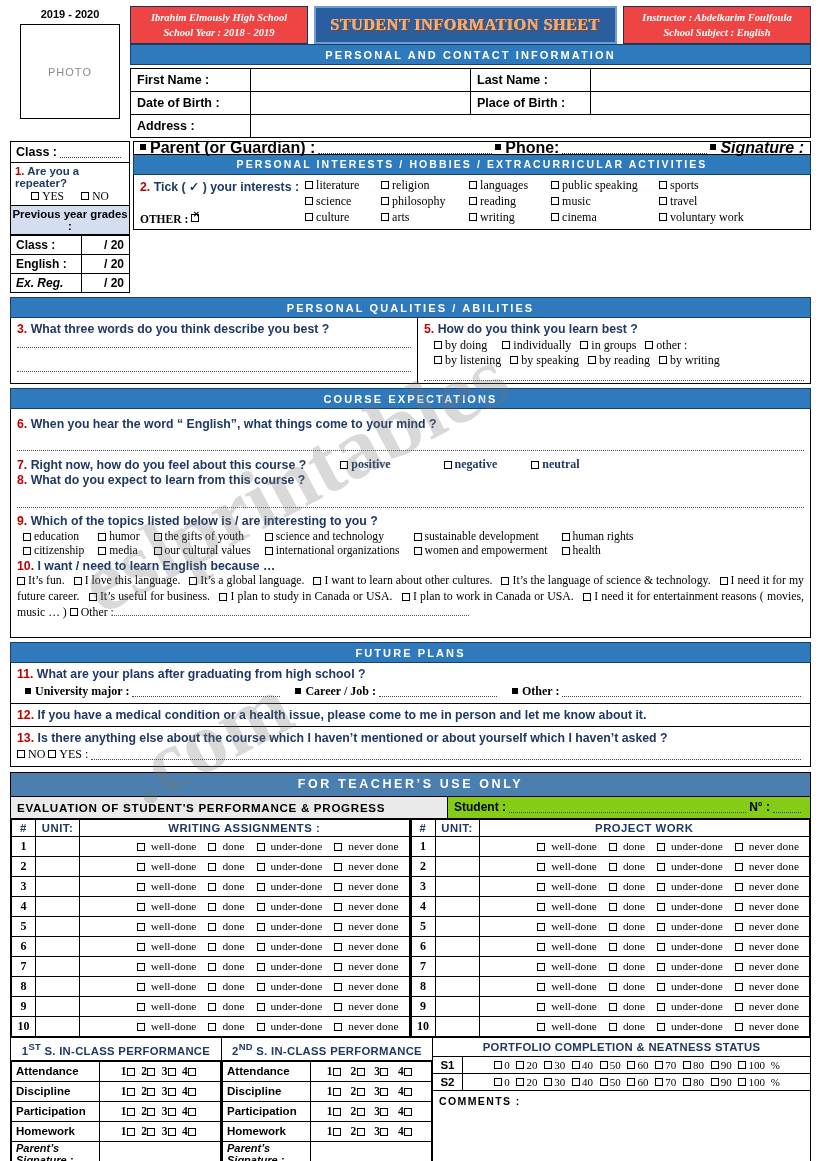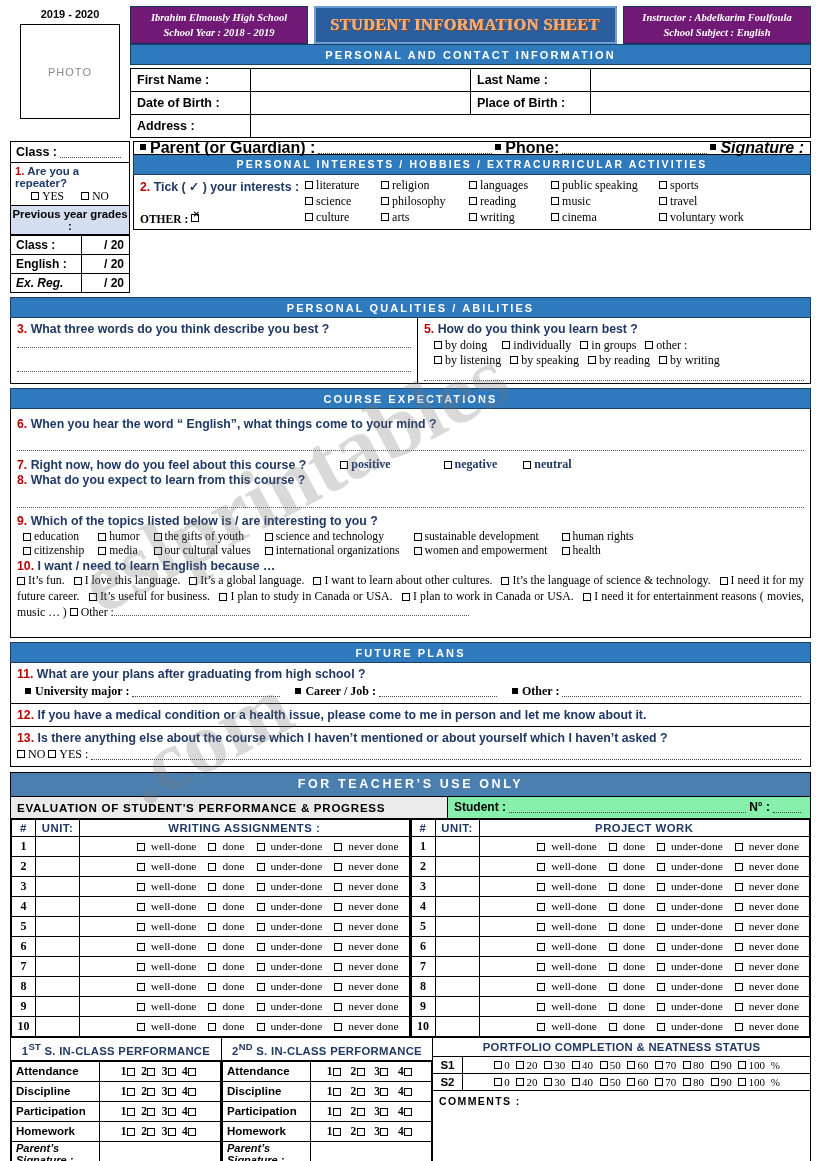--- a/index.html
+++ b/index.html
@@ -53,21 +53,21 @@
   .photo-col { width:120px; flex:none; }
   .yr { text-align:center; font-size:11px; font-weight:bold; padding:2px 0 4px 0; }
   .photo-box {
     height:95px; border:1.4px solid #000; margin:0 10px;
     display:flex; align-items:center; justify-content:center;
     color:#8a8a8a; font-size:11px; letter-spacing:1px;
   }
   .right-col { flex:1; }
   .hdr-row { display:flex; gap:4px; align-items:stretch; height:38px; }
   .hdr-school, .hdr-instr {
-    background:#701a75; color:#fff; border:1px solid #14365c;
+    background:#ef4444; color:#fff; border:1px solid #14365c;
     font-family:"Liberation Serif", serif; font-style:italic; font-weight:bold;
     font-size:10.5px; text-align:center; line-height:1.45;
     padding:4px 6px; display:flex; flex-direction:column; justify-content:center;
   }
   .hdr-school { width:178px; }
   .hdr-instr  { width:188px; }
   .hdr-title {
     flex:1; background:#2a5e9e; border:2px solid #6e9ed6;
     display:flex; align-items:center; justify-content:center;
     margin:0 2px;
@@ -125,21 +125,21 @@
   .fp-row { display:flex; align-items:center; margin-top:3px; font-family:"Liberation Serif",serif; font-size:12px; font-weight:bold; }
   .note-box { border:1.4px solid #000; border-top:none; padding:4px 6px; }
 
   
   .teacher-wrap { border:1.4px solid #000; margin-top:5px; }
   .eval-row { display:flex; border-top:1.4px solid #000; }
   .eval-title {
     width:437px; background:#eaeaea; font-weight:bold; font-size:11.6px;
     letter-spacing:0.7px; padding:4px 6px; border-right:1.4px solid #000; color:#000;
   }
-  .eval-student { flex:1; display:flex; align-items:center; padding:3px 6px; font-size:12px; font-weight:bold; background:#86efac;}
+  .eval-student { flex:1; display:flex; align-items:center; padding:3px 6px; font-size:12px; font-weight:bold; background:#84cc16;}
 
   .asgn { display:flex; border-top:1.4px solid #000; }
   .asgn-half { width:50%; }
   .asgn-half:first-child { border-right:1.4px solid #000; }
   .atbl { width:100%; border-collapse:collapse; }
   .atbl th, .atbl td { border:1px solid #000; font-size:11.5px; }
   .atbl th { color:#1f3864; font-weight:bold; font-size:11.3px; letter-spacing:0.5px; padding:2px 0; }
   .atbl td { height:20px; }
   .atbl td.num { width:24px; text-align:center; font-weight:bold; font-family:"Liberation Serif",serif; font-size:12px;}
   .atbl td.unit { width:44px; }
@@ -348,21 +348,21 @@
 
       <div class="q" style="display:flex; align-items:center;">
         <span class="qn">7.</span>&nbsp;
         <span>Right now, how do you feel about this course ?</span>
         <span class="ser" style="margin-left:34px;">
           <span class="cb"></span><span>positive</span>
         </span>
         <span class="ser" style="margin-left:53px;">
           <span class="cb"></span><span>negative</span>
         </span>
-        <span class="ser" style="margin-left:26px;">
+        <span class="ser" style="margin-left:34px;">
           <span class="cb"></span><span>neutral</span>
         </span>
       </div>
 
       <div class="q" style="margin-top:1px;">
         <span class="qn">8.</span>
         <span>What do you expect to learn from this course ?</span>
       </div>
       <div class="dotline" style="margin:11px 0 6px 0;"></div>
 

